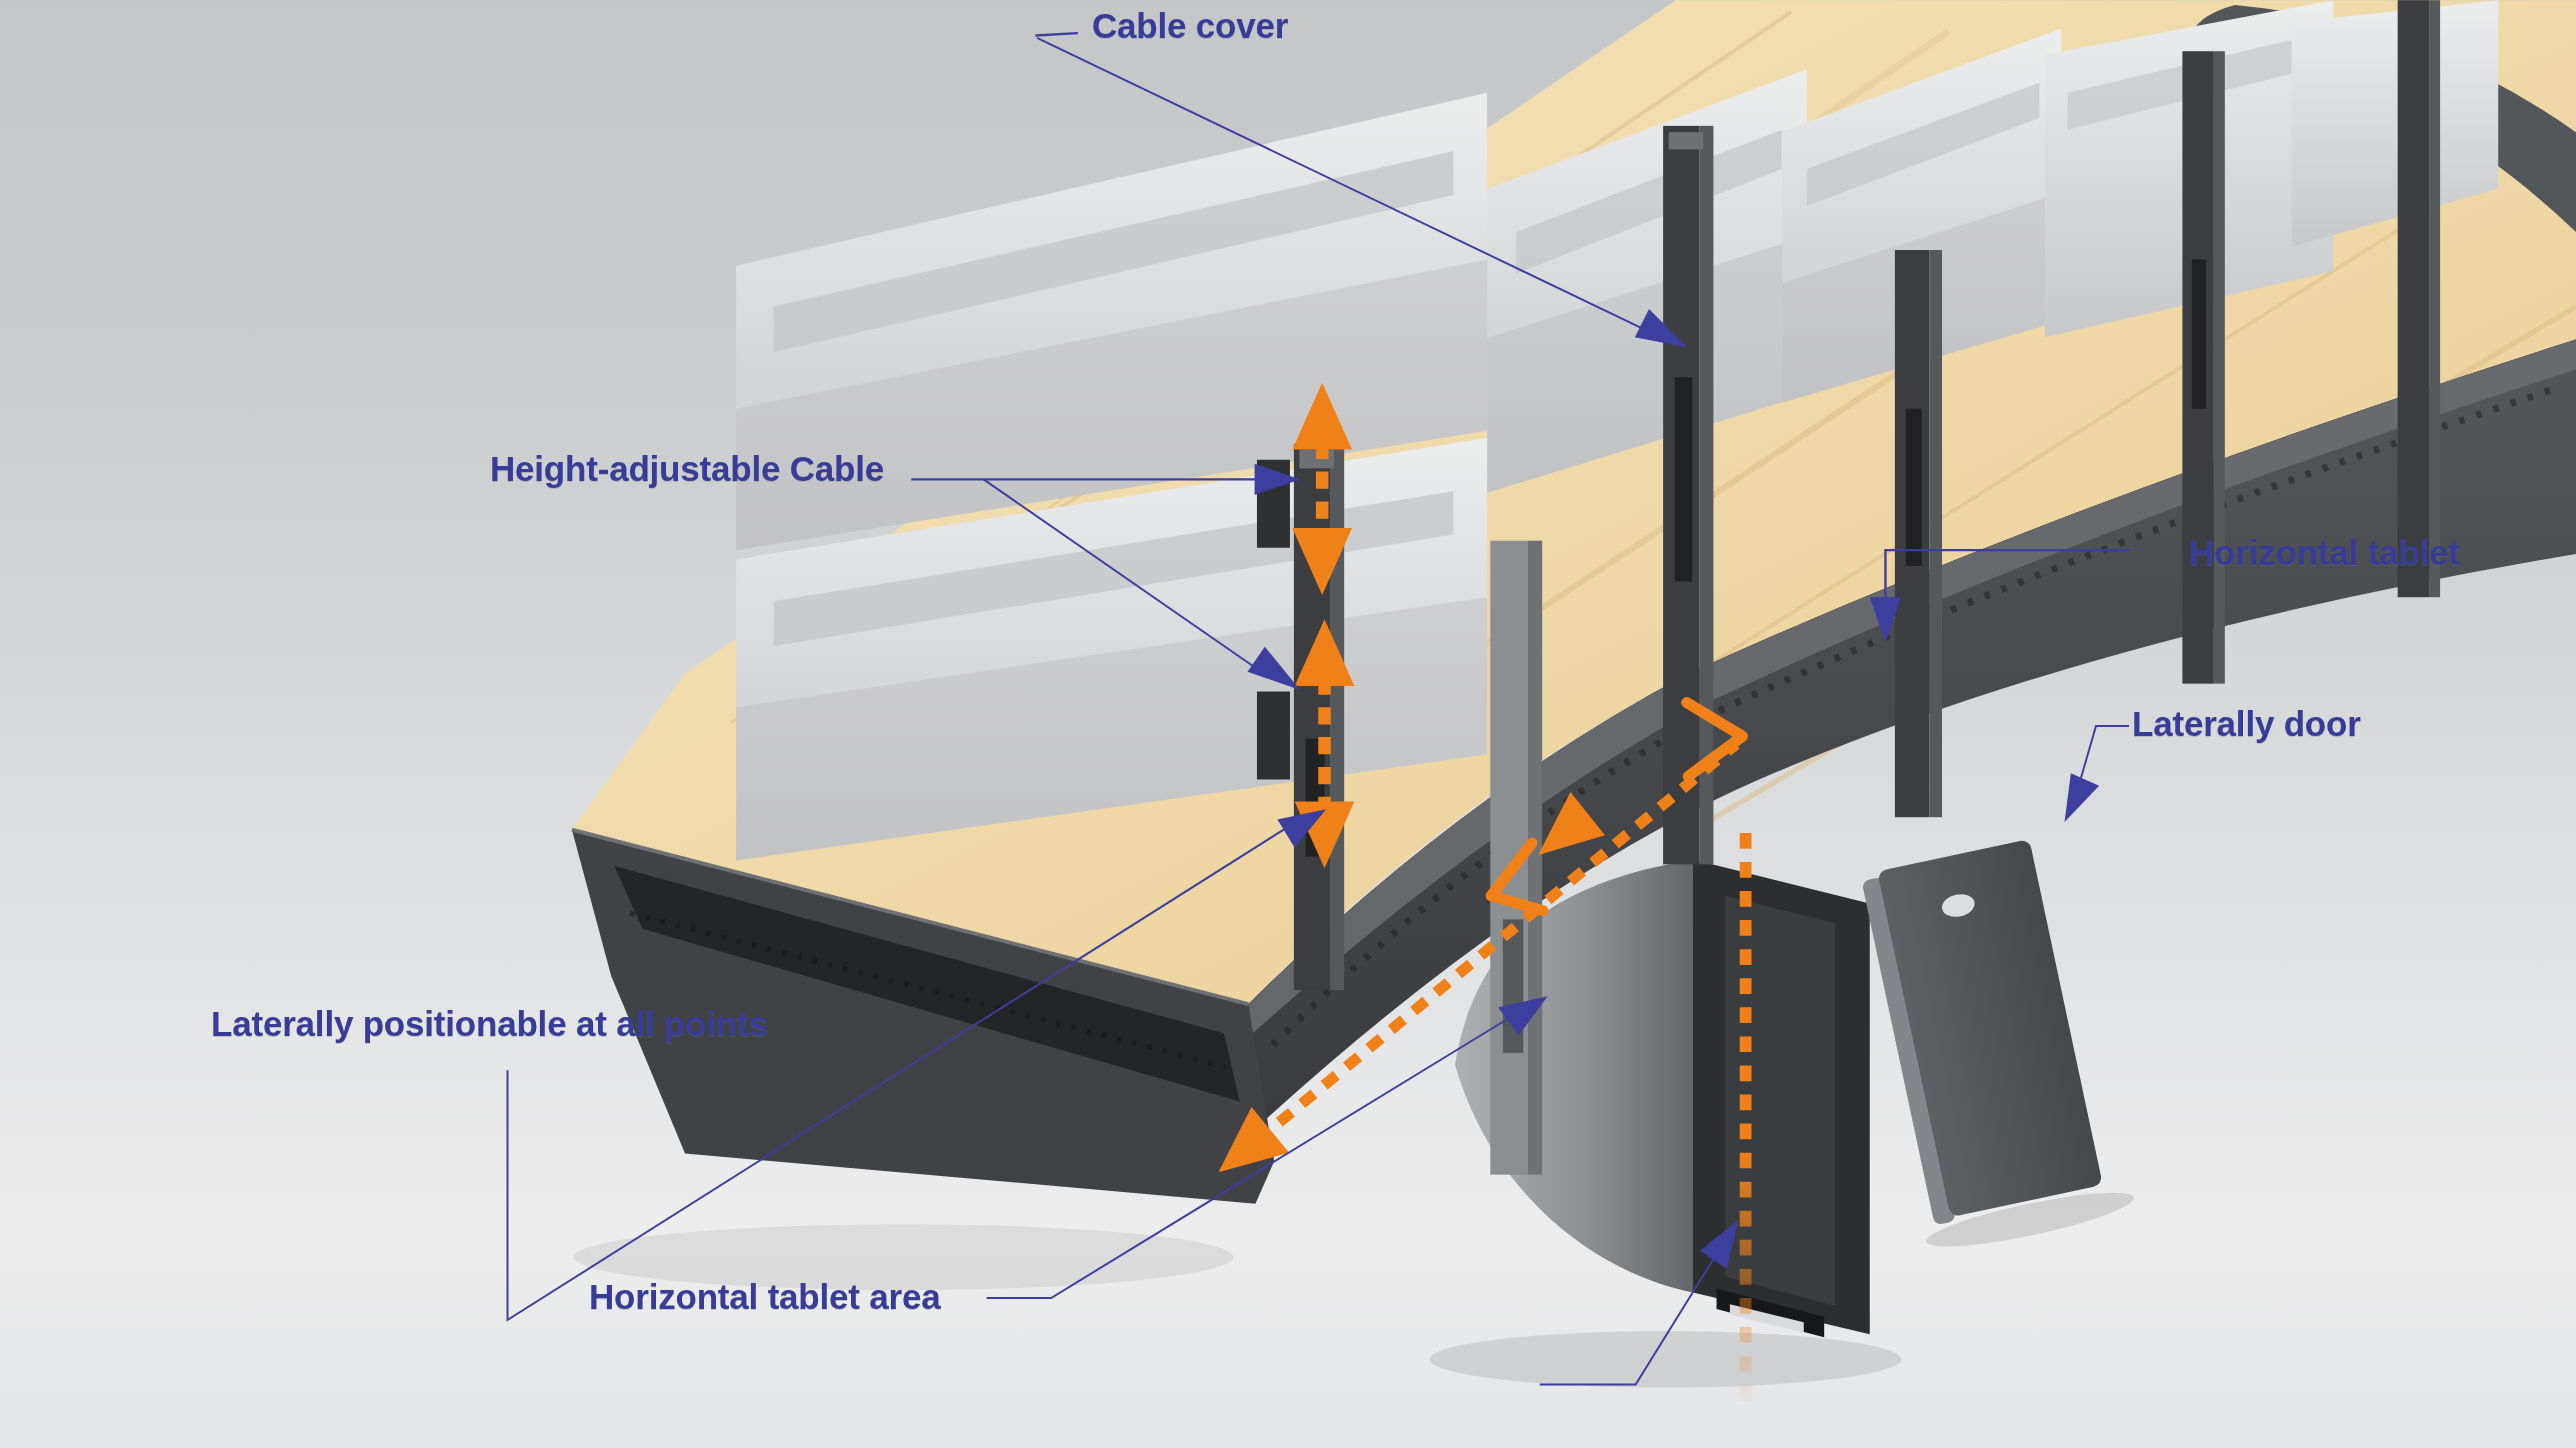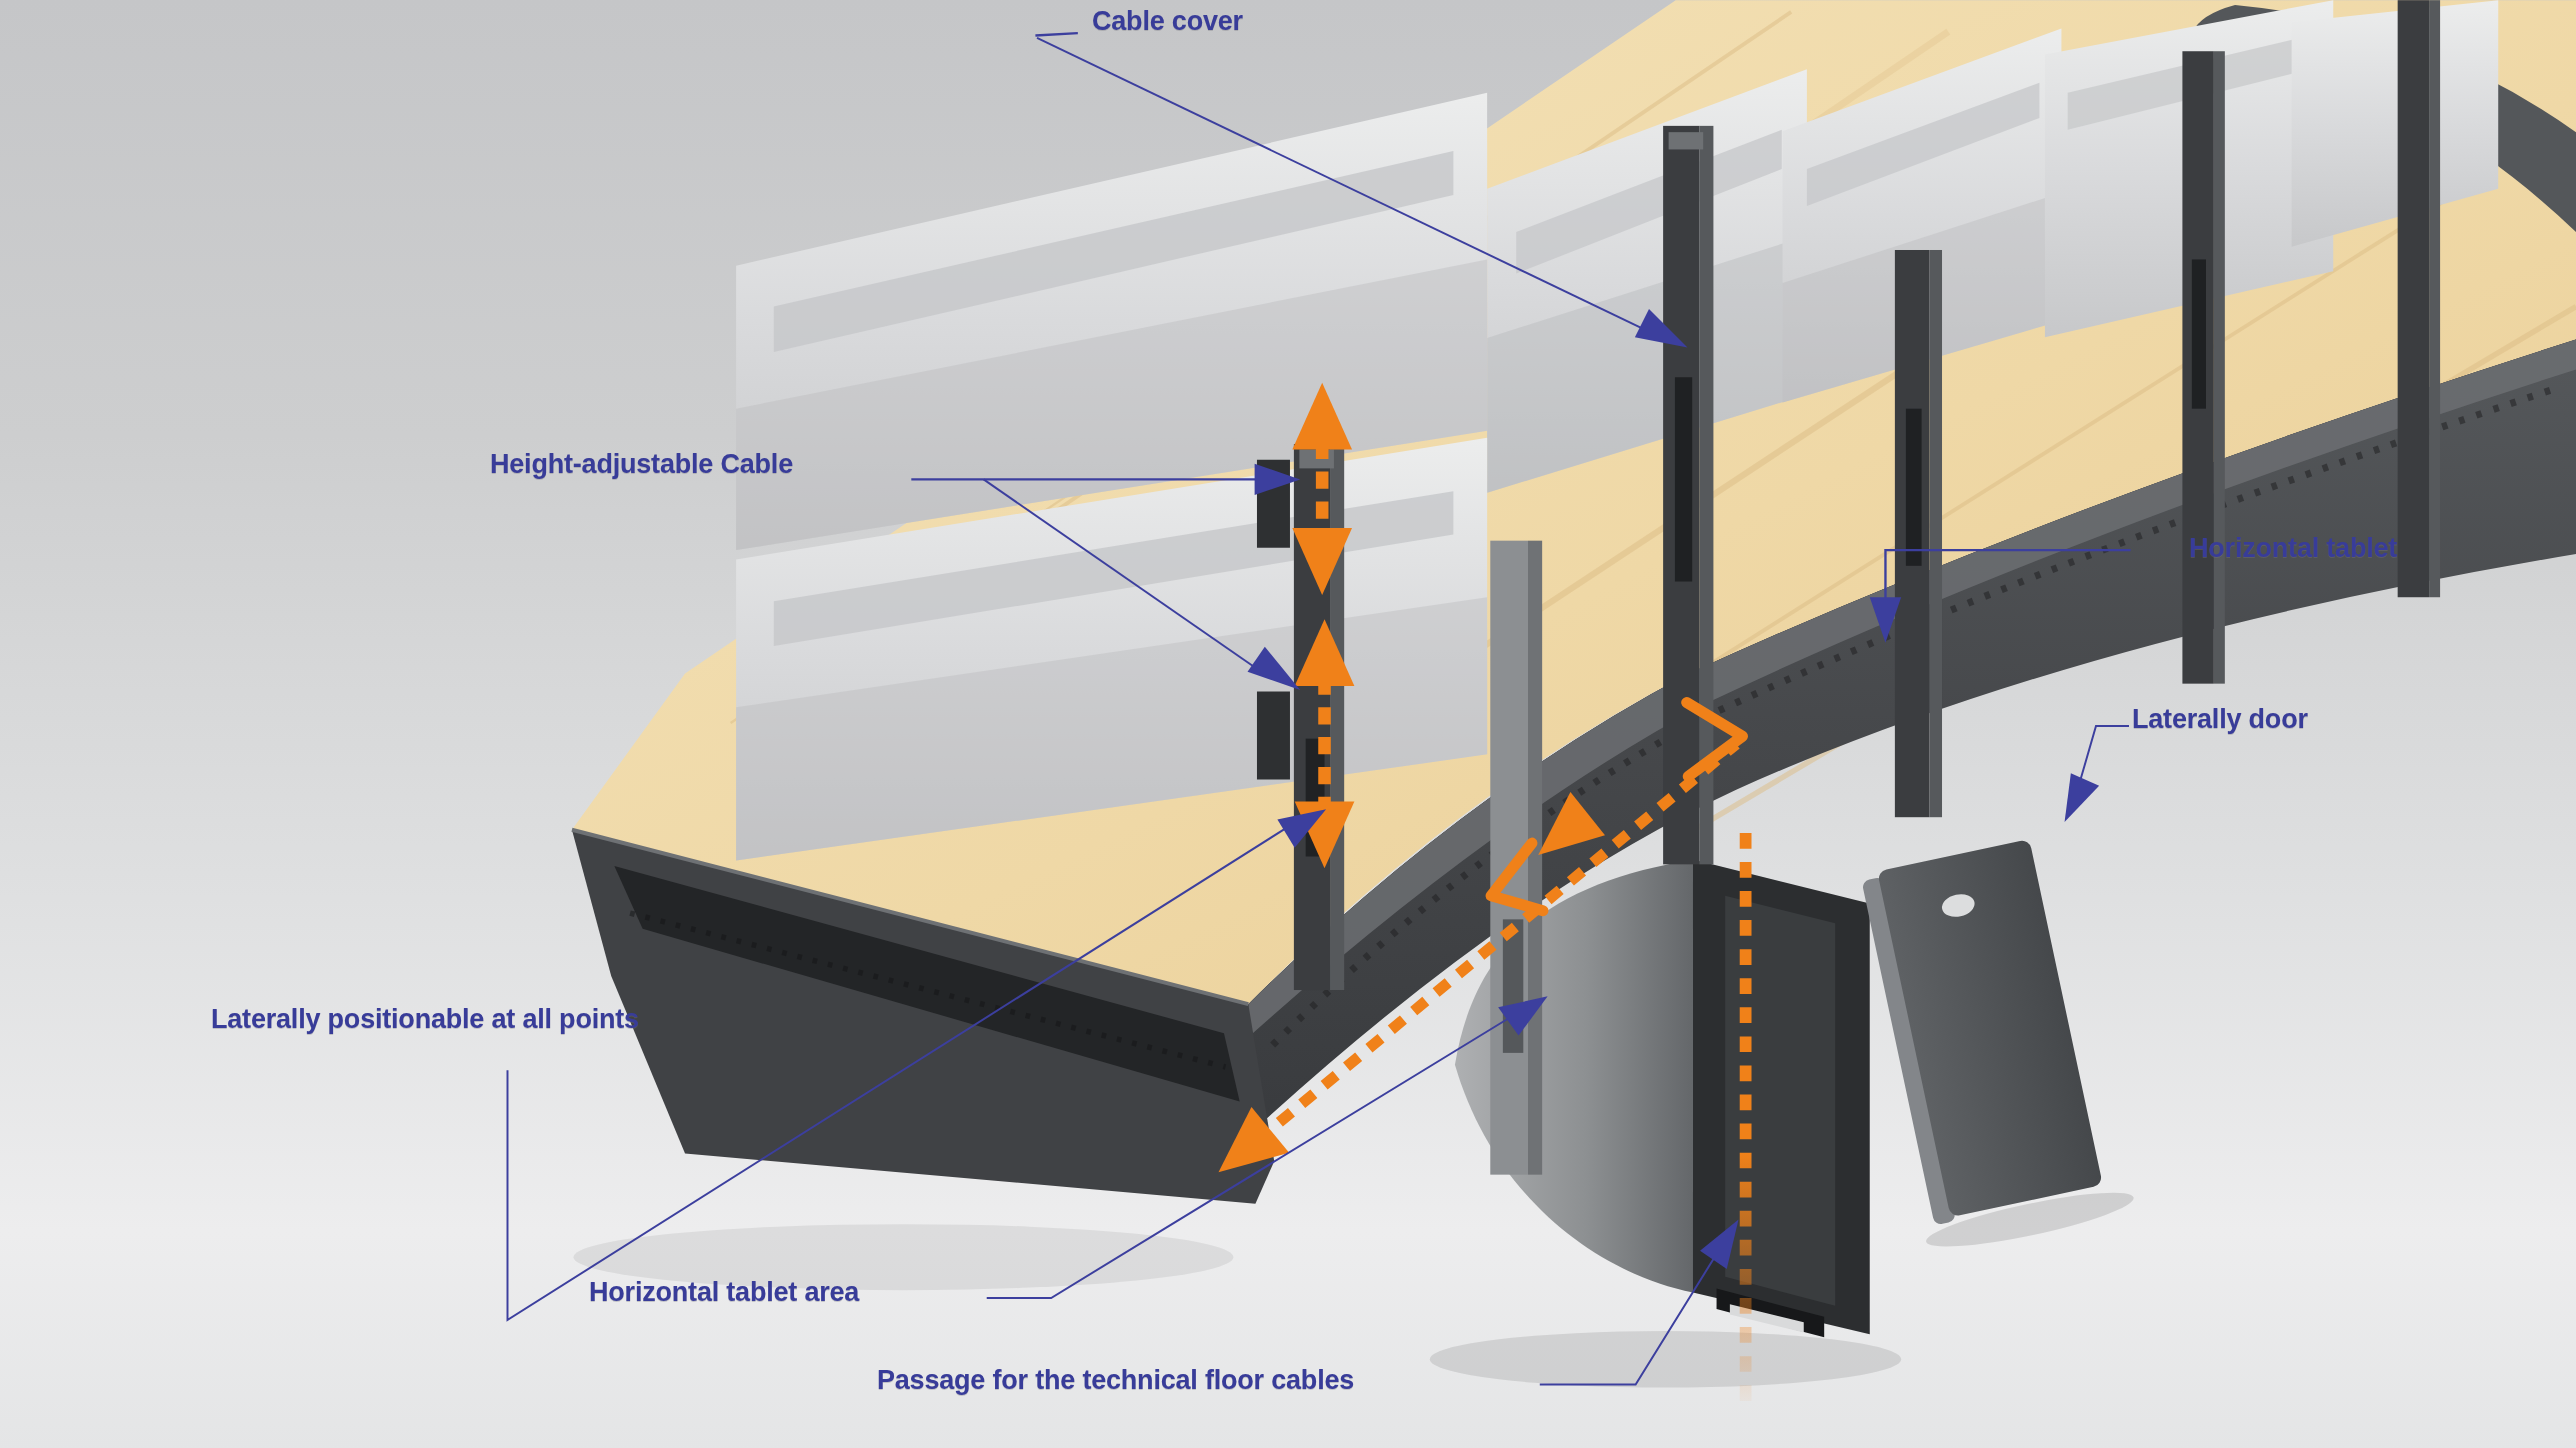--- a/index.html
+++ b/index.html
@@ -7,21 +7,21 @@
     position:relative;
     width:2576px;height:1449px;
     overflow:hidden;
     background:linear-gradient(180deg,#c5c6c8 0%,#cdcecf 30%,#dfe0e1 62%,#ededee 85%,#e4e5e6 100%);
     font-family:"Liberation Sans","DejaVu Sans",sans-serif;
   }
   .scene{position:absolute;left:0;top:0;}
   .callout{
     position:absolute;
     font-weight:bold;
-    font-size:27px;
+    font-size:35px;
     letter-spacing:-0.2px;
     color:#383c99;
     white-space:nowrap;
     text-shadow:0 0.8px 0 rgba(120,120,130,.35);
   }
 </style>
 </head>
 <body>
 
 <div class="stage">
@@ -240,15 +240,14 @@
   <div class="callout" style="left:490px;top:449px">Height-adjustable Cable</div>
 
   <div class="callout" style="left:2189px;top:533px">Horizontal tablet</div>
 
   <div class="callout" style="left:2132px;top:704px">Laterally door</div>
 
   <div class="callout" style="left:211px;top:1004px">Laterally positionable at all points</div>
 
   <div class="callout" style="left:589px;top:1277px">Horizontal tablet area</div>
 
-  <div class="callout" style="left:877px;top:1365px">Passage for the technical floor cables</div>
 </div>
 
 
 </body></html>

